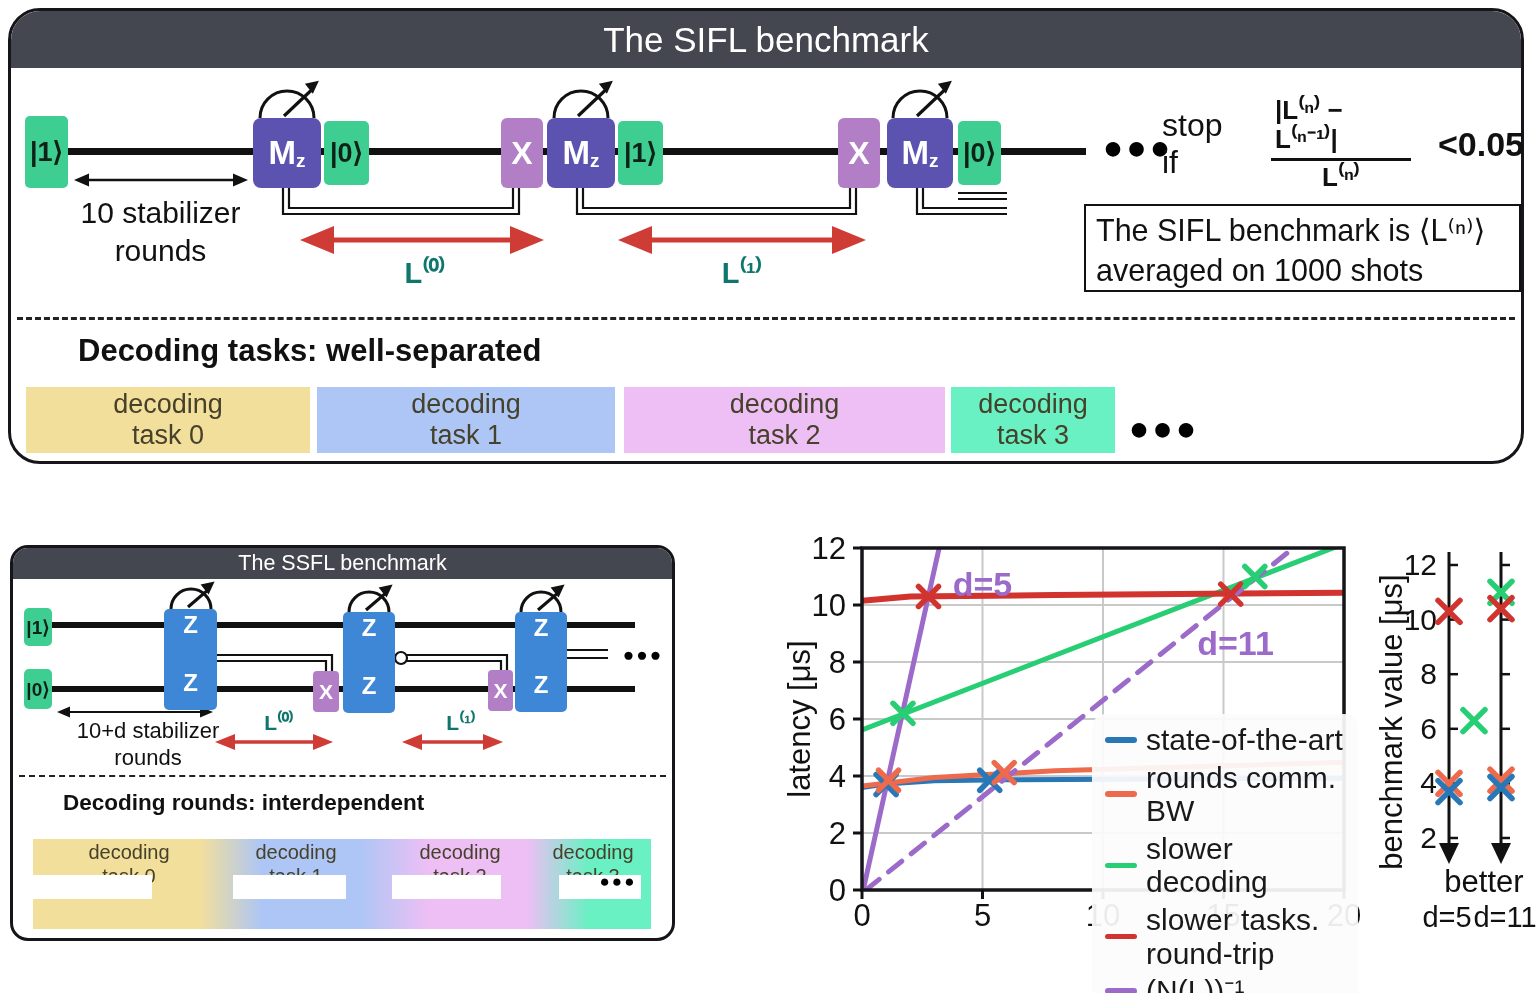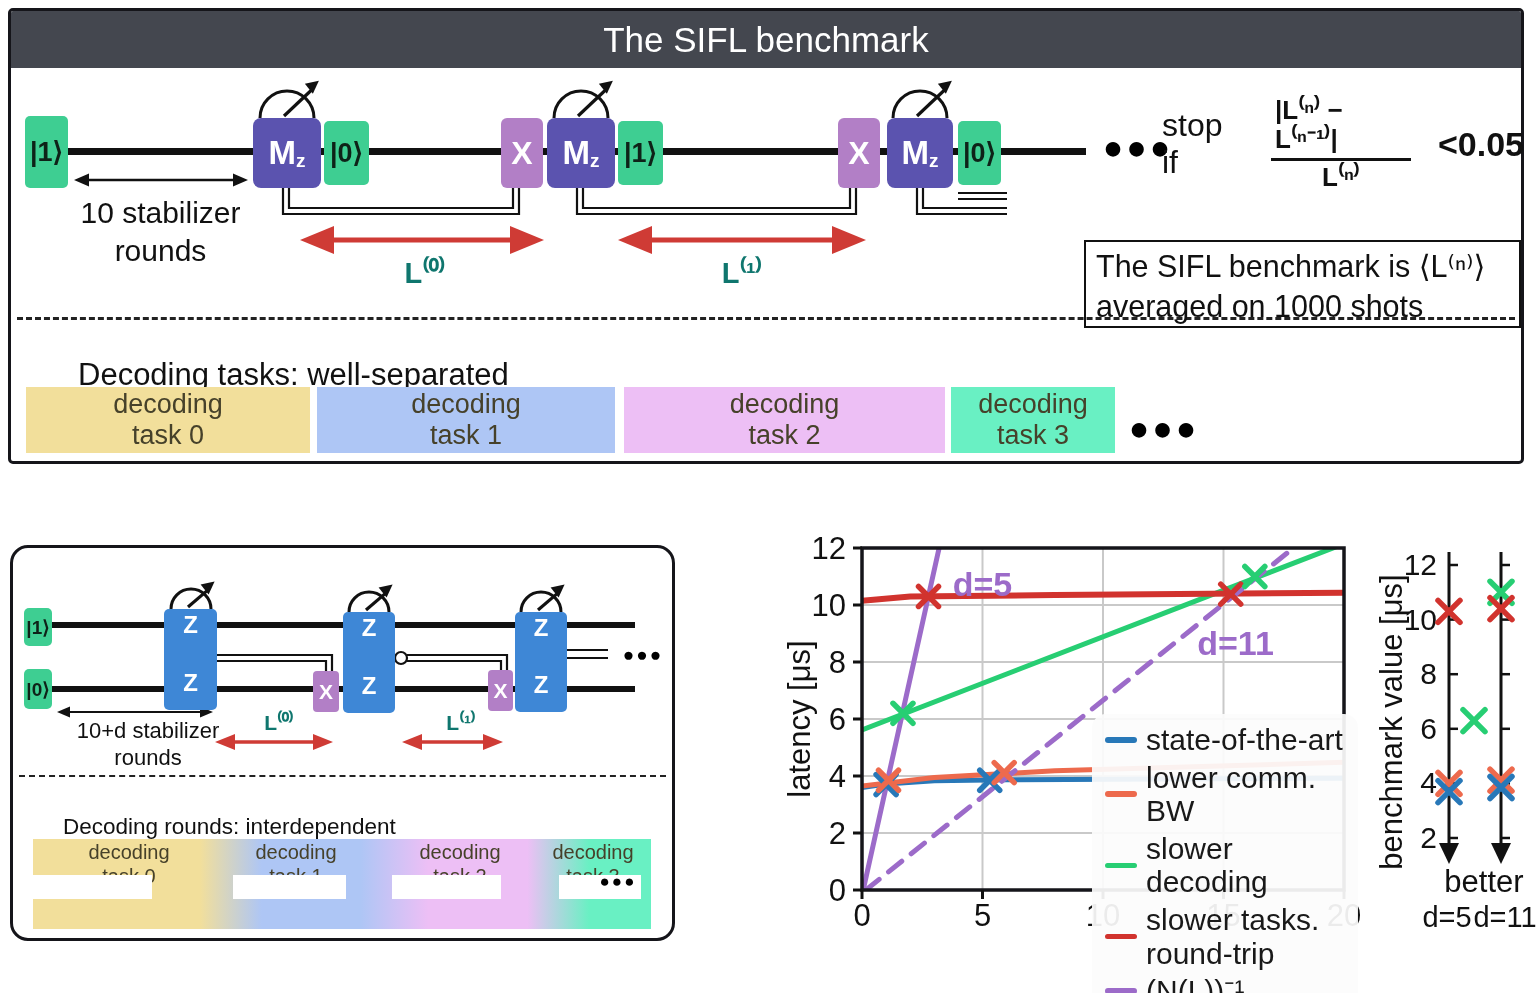--- a/index.html
+++ b/index.html
@@ -26,21 +26,21 @@
   .redlbl{position:absolute;color:#0f766e;font-weight:600;text-align:center;}
   
   .stoprow{position:absolute;display:flex;align-items:center;gap:9px;font-weight:500;}
   .frac{display:flex;flex-direction:column;align-items:center;font-size:26px;font-weight:600;line-height:1.12;}
   .frac .num{border-bottom:3px solid #111;padding:0 4px 3px;}
   .frac .den{padding-top:2px;}
   .notebox{position:absolute;border:2.5px solid #111;box-sizing:border-box;
            padding:4px 10px;font-size:30.5px;font-weight:500;line-height:1.32;}
   .centered-note{position:absolute;text-align:center;font-weight:500;}
   
-  .task-heading{position:absolute;font-weight:400;margin-top:24px;}
+  .task-heading{position:absolute;font-weight:700;}
   .task{position:absolute;display:flex;flex-direction:column;align-items:center;justify-content:center;
         color:#46412a;font-weight:500;line-height:1.15;}
   .task-yellow{background:#F2DF9B;} .task-blue{background:#AEC6F5;}
   .task-pink{background:#EDBFF5;} .task-teal{background:#69F0C3;}
   .band{position:absolute;background:linear-gradient(90deg,#F2DF9B 0%,#F2DF9B 27%,#AEC6F5 37%,
         #AEC6F5 53%,#EDBFF5 64%,#EDBFF5 80%,#69F0C3 90%,#69F0C3 100%);}
   .band-label{position:absolute;text-align:center;color:#46412a;font-weight:500;
               font-size:20px;line-height:1.18;}
   .cutout{position:absolute;background:#fff;}
   
@@ -53,21 +53,21 @@
   .legend-swatch{width:32px;height:5.5px;border-radius:3px;flex-shrink:0;}
   .legend-label{font-size:30px;line-height:1.12;white-space:pre-line;color:#191919;font-weight:500;}
   .rot{transform:rotate(-90deg);}
   .axis-label{position:absolute;text-align:center;font-weight:500;}
 </style>
 </head>
 <body>
 
 <div class="page">
 
-  <div class="panel" style="left:8px;top:8px;width:1516px;height:456px;border-radius:5px;overflow:hidden;">
+  <div class="panel" style="left:8px;top:8px;width:1516px;height:456px;border-radius:32px;overflow:hidden;">
     <div class="panel-header" style="height:57px;font-size:35px;">
       <span>The SIFL benchmark</span>
     </div>
     <div class="dashed-sep" style="top:306px;"></div>
     <div class="task-heading" style="left:67px;top:322px;font-size:31px;">Decoding tasks: well-separated</div>
 
     <div class="task task-yellow" style="left:15px;top:376px;width:284px;height:66px;font-size:27px;">
       <span>decoding</span>
       <span>task 0</span>
     </div>
@@ -80,20 +80,23 @@
       <span>task 2</span>
     </div>
     <div class="task task-teal" style="left:940px;top:376px;width:164px;height:66px;font-size:27px;">
       <span>decoding</span>
       <span>task 3</span>
     </div>
     <div class="dots" style="left:1108px;top:398px;width:90px;font-size:34px;">●●●</div>
   </div>
 
   <div class="panel" style="left:10px;top:545px;width:665px;height:396px;border-width:3px;border-radius:18px;overflow:hidden;">
+    <div class="panel-header" style="height:31px;font-size:21.5px;">
+      <span>The SSFL benchmark</span>
+    </div>
     <div class="dashed-sep" style="top:227px;border-top-width:2.5px;"></div>
     <div class="task-heading" style="left:50px;top:242px;font-size:22.5px;">Decoding rounds: interdependent</div>
 
     <div class="band" style="left:20px;top:291px;width:618px;height:90px;"></div>
     <div class="band-label" style="left:56px;top:293px;width:120px;">
       <span>decoding</span><br>
       <span>task 0</span>
     </div>
     <div class="band-label" style="left:223px;top:293px;width:120px;">
       <span>decoding</span><br>
@@ -337,21 +340,21 @@
 
     <div class="stoprow" style="left:1162px;top:88px;width:362px;height:112px;gap:27px;">
       <span style="font-size:32px;">stop if</span>
       <span class="frac">
         <span class="num">|L⁽ⁿ⁾ − L⁽ⁿ⁻¹⁾|</span>
         <span class="den">L⁽ⁿ⁾</span>
       </span>
       <span style="font-size:34px;font-weight:600;">&lt;0.05</span>
     </div>
 
-    <div class="notebox" style="left:1084px;top:204px;width:437px;height:88px;margin-top:36px;">
+    <div class="notebox" style="left:1084px;top:204px;width:437px;height:88px;">
       <span>The SIFL benchmark is ⟨L⁽ⁿ⁾⟩</span><br>
       <span>averaged on 1000 shots</span>
     </div>
 
     <div class="centered-note" style="left:38px;top:194px;width:245px;font-size:30px;line-height:1.25;">
       <span>10 stabilizer</span><br>
       <span>rounds</span>
     </div>
     <div class="redlbl" style="left:365px;top:252px;width:120px;font-size:29px;">L⁽⁰⁾</div>
     <div class="redlbl" style="left:682px;top:252px;width:120px;font-size:29px;">L⁽¹⁾</div>
@@ -393,21 +396,21 @@
     <div class="redlbl" style="left:416px;top:708px;width:90px;font-size:21px;">L⁽¹⁾</div>
 
     <div class="axis-label rot" style="left:670px;top:701px;width:260px;font-size:31px;">latency [μs]</div>
     <div class="legend" id="legend" style="left:1092px;top:714px;width:240px;">
         <div class="legend-row">
           <span class="legend-swatch" style="background: rgb(40, 120, 184);"></span>
           <span class="legend-label">state-of-the-art</span>
         </div>
         <div class="legend-row">
           <span class="legend-swatch" style="background: rgb(237, 106, 77);"></span>
-          <span class="legend-label">lower comm. BW</span>
+          <span class="legend-label">rounds comm. BW</span>
         </div>
         <div class="legend-row">
           <span class="legend-swatch" style="background: rgb(39, 206, 115);"></span>
           <span class="legend-label">slower decoding</span>
         </div>
         <div class="legend-row">
           <span class="legend-swatch" style="background: rgb(209, 51, 46);"></span>
           <span class="legend-label">slower tasks.
 round-trip</span>
         </div>

